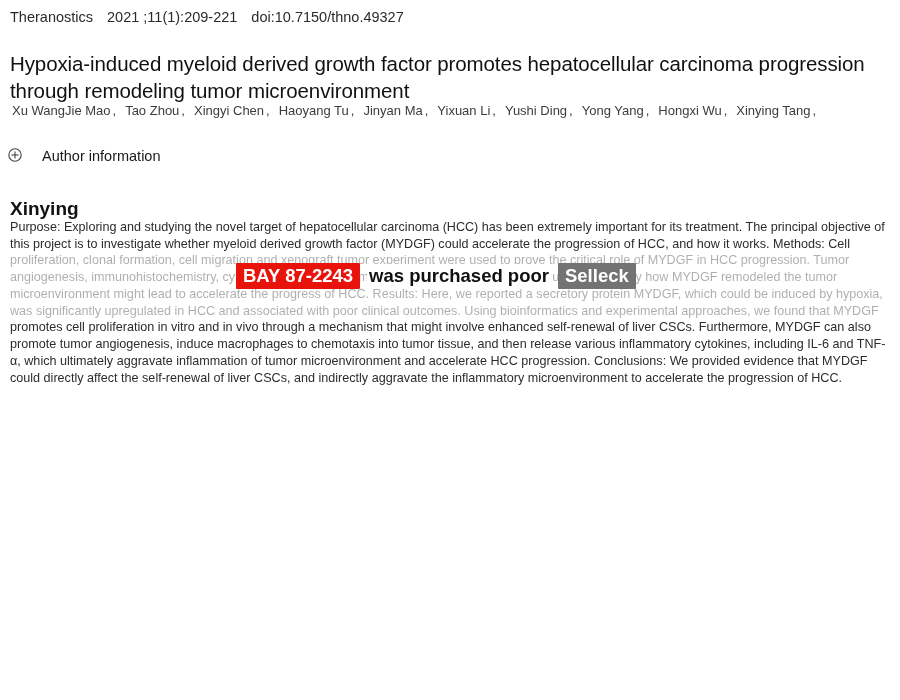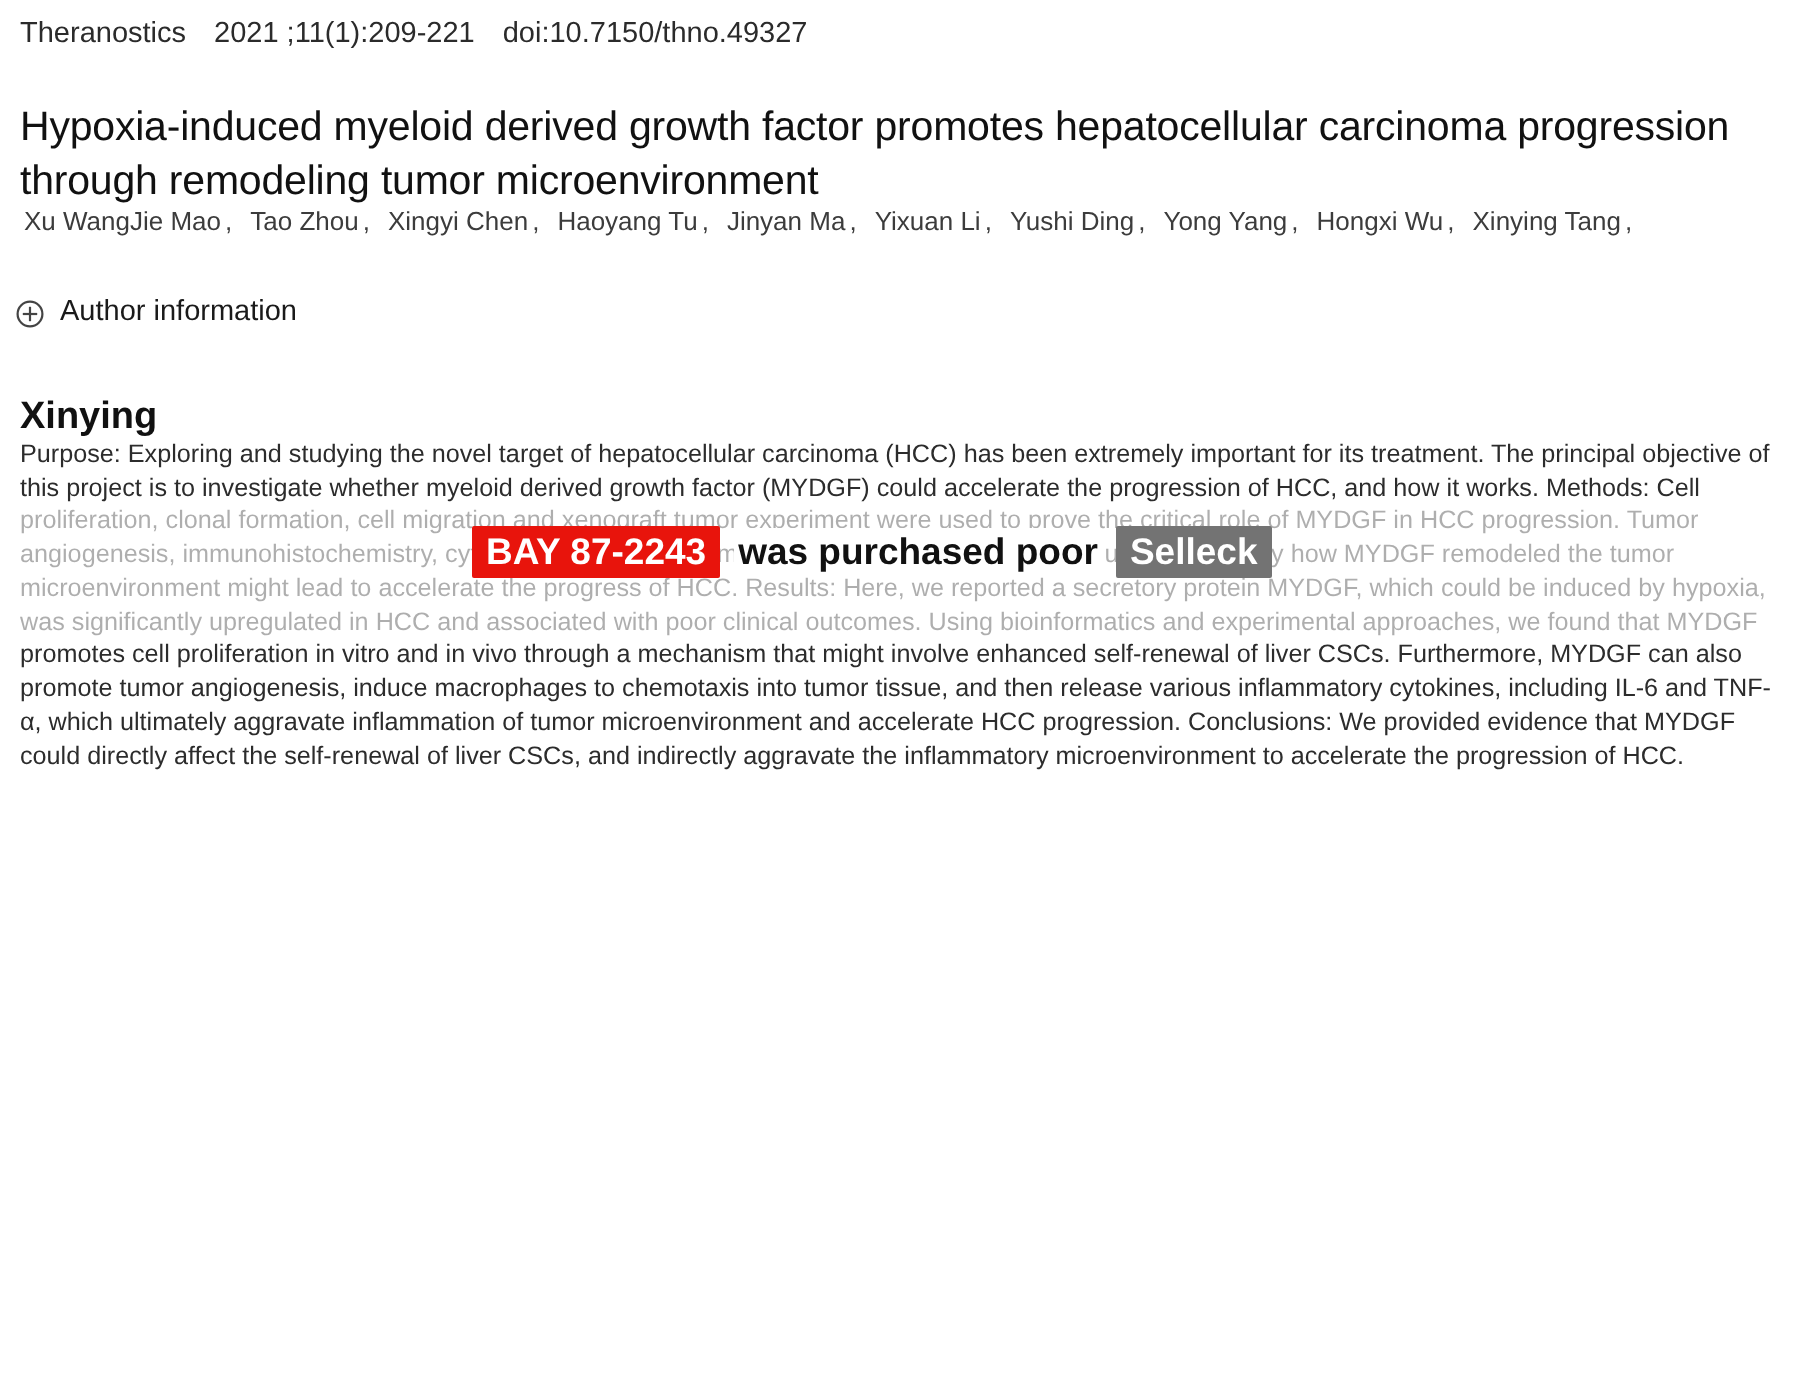--- a/index.html
+++ b/index.html
@@ -60,22 +60,22 @@
   .authors .comma {
     display: inline-block;
     padding: 0 9px 0 2px;
     color: #3c3c3c;
   }
   .author-info {
     position: absolute;
     top: 148px;
     left: 8px;
     display: flex;
-    align-items: flex-end;
-    gap: 8px;
+    align-items: flex-start;
+    gap: 20px;
     font-size: 14.5px;
     color: #1a1a1a;
     cursor: pointer;
   }
   .author-info .plus-circle {
     display: inline-block;
     width: 14px;
     height: 14px;
     line-height: 1;
   }

